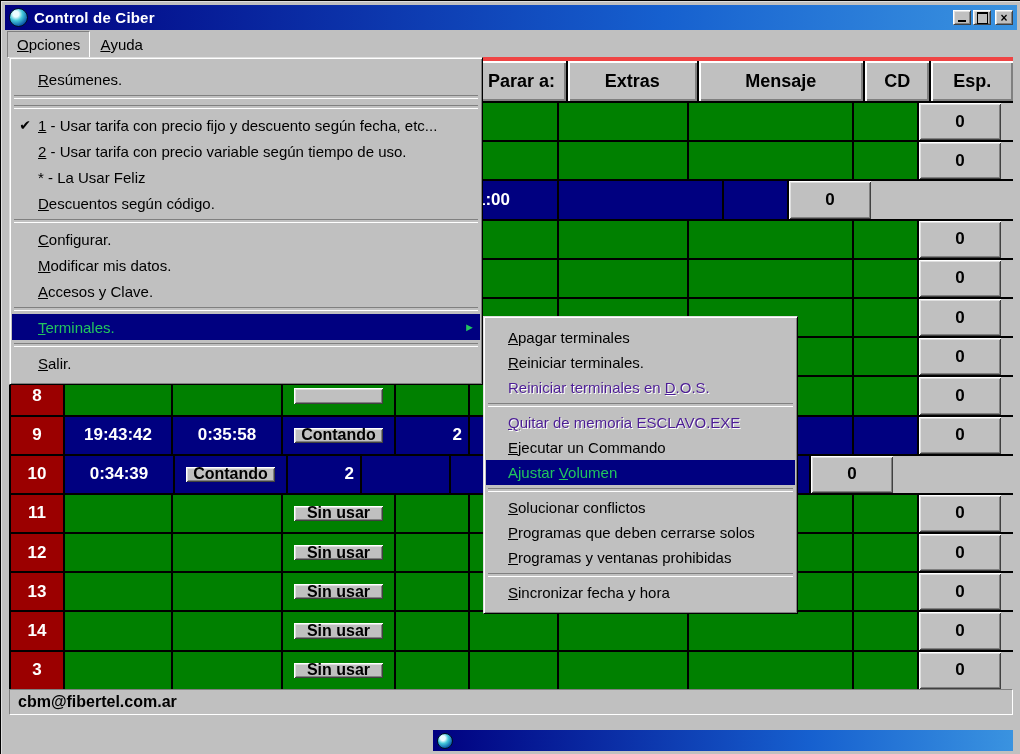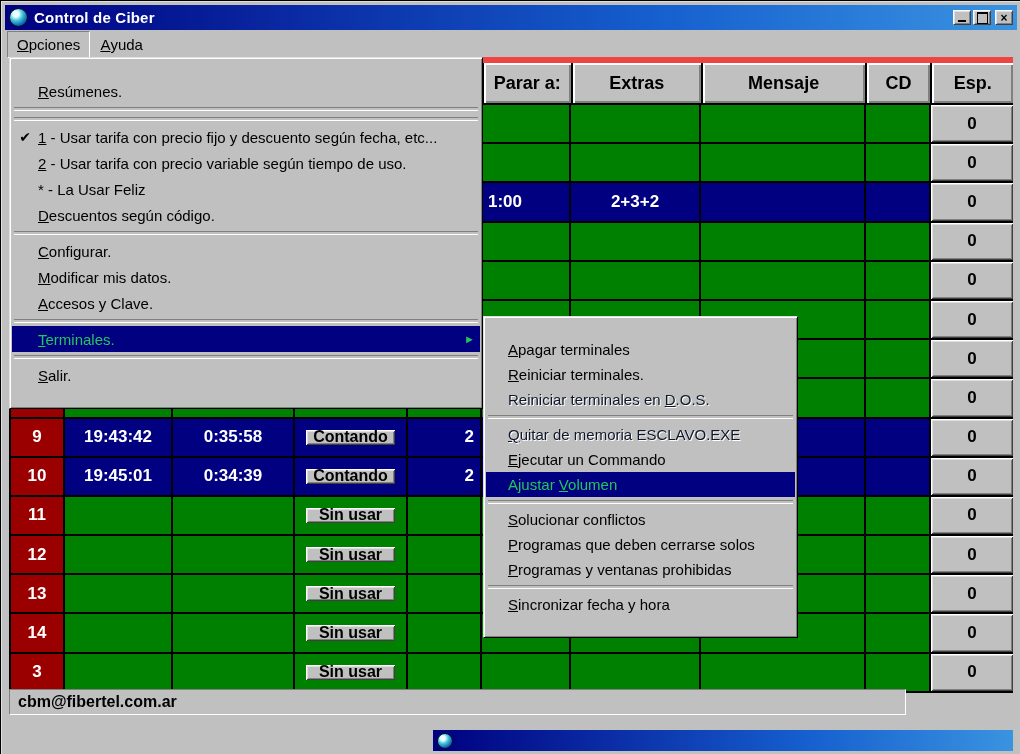--- a/index.html
+++ b/index.html
@@ -26,61 +26,61 @@
   .g-close{font-weight:bold;font-size:12px;line-height:1;}
 
   
   .menubar{position:absolute;left:4px;top:29px;right:4px;height:27px;display:flex;align-items:stretch;
     padding:1px 2px;font-size:15px;background:#c0c0c0;}
   .mb-item{padding:0 9px;display:flex;align-items:center;border:1px solid transparent;}
   .mb-item.open{border-color:#808080 #fff #fff #808080;}
 
   
   .table{position:absolute;left:8px;top:56px;width:1004px;height:628px;}
-  .thead{display:flex;height:40px;border-left:2px solid #000;border-bottom:2px solid #000;border-top:6px solid #ef4444;}
+  .thead{display:flex;height:40px;border-left:2px solid #000;border-bottom:2px solid #000;border-top:4px solid #ef4444;}
   .hcell{background:#c0c0c0;border-right:2px solid #000;
     box-shadow:inset 2px 2px 0 #fff, inset -2px -2px 0 #808080;
     display:flex;align-items:center;justify-content:center;font-weight:bold;font-size:18px;color:#000;}
   .tbody{display:flex;flex-direction:column;height:588px;}
   .trow{display:flex;height:39.2px;border-left:2px solid #000;border-bottom:2px solid #000;box-sizing:border-box;}
   .cell{border-right:2px solid #000;display:flex;align-items:center;justify-content:center;
     color:#fff;font-weight:bold;font-size:17px;box-sizing:border-box;overflow:hidden;}
   .trow.green .bg{background:#008000;}
   .trow.blue .bg{background:#000080;}
   .cell.num{background:#9b0000;}
   .cell.pad{padding:11px;}
   .cell.right{justify-content:flex-end;padding-right:6px;}
   .cell.left{justify-content:flex-start;padding-left:6px;}
-  .w-num{width:54px;} .w-c1{width:108px;} .w-c2{width:122px;} .w-c3{width:113px;} .w-c4{width:74px;}
+  .w-num{width:54px;} .w-c1{width:108px;} .w-c2{width:110px;} .w-c3{width:113px;} .w-c4{width:74px;}
   .w-c5{width:89px;} .w-c6{width:130px;} .w-c7{width:165px;} .w-c8{width:65px;} .w-c9{width:82px;border-right:none;}
   .cellbtn{width:100%;height:100%;background:#c0c0c0;color:#000;font-weight:bold;font-size:16px;
     box-shadow:inset 1px 1px 0 #fff, inset -1px -1px 0 #404040, inset 2px 2px 0 #dfdfdf, inset -2px -2px 0 #808080;
     display:flex;align-items:center;justify-content:center;}
   .cellbtn.esp{font-size:17px;}
 
   
-  .statusbar{position:absolute;left:8px;top:688px;width:897px;height:26px;background:#c0c0c0;
+  .statusbar{position:absolute;left:8px;top:688px;width:1004px;height:26px;background:#c0c0c0;
     border:1px solid;border-color:#808080 #fff #fff #808080;
     display:flex;align-items:center;padding-left:8px;font-weight:bold;font-size:16px;box-sizing:border-box;}
   .minibar{position:absolute;left:432px;top:729px;width:580px;height:21px;
     background:linear-gradient(90deg,#000080,#1660cf 65%,#3a93e0);
     display:flex;align-items:center;padding:0 4px;box-sizing:border-box;}
 
   
   .menu{position:absolute;background:#c0c0c0;border:1px solid;border-color:#dfdfdf #000 #000 #dfdfdf;
     box-shadow:inset 1px 1px 0 #fff, inset -1px -1px 0 #808080;
-    padding:20px 2px;font-size:15px;z-index:10;box-sizing:border-box;}
+    padding:8px 2px;font-size:15px;z-index:10;box-sizing:border-box;}
   .dropdown{left:8px;top:56px;width:474px;}
   .submenu{left:482px;top:315px;width:315px;z-index:11;}
   .mitem{display:flex;align-items:center;height:26px;padding-right:5px;color:#000;}
   .submenu .mitem{height:25px;}
   .gutter{width:26px;flex:none;text-align:center;font-size:14px;line-height:1;}
   .submenu .gutter{width:22px;}
   .mitem.highlight{background:#000080;color:#22c55e;}
-  .mitem.disabled{color:#0f172a;text-shadow:1px 1px 0 #fff;}
+  .mitem.disabled{color:#4c1d95;text-shadow:1px 1px 0 #fff;}
   .arrow{margin-left:auto;font-size:11px;line-height:1;}
   .msep{height:10px;display:flex;align-items:center;padding:0 2px;}
   .msep::before{content:"";flex:1;height:2px;border-top:1px solid #808080;border-bottom:1px solid #fff;}
 </style>
 </head>
 <body>
 
 <div class="window">
 
   <div class="titlebar">
@@ -155,21 +155,20 @@
 
       <div class="trow blue">
         <div class="cell num w-num">3</div>
         <div class="cell bg w-c1"></div>
         <div class="cell bg w-c2"></div>
         <div class="cell bg w-c3 pad">
             <div class="cellbtn"></div>
           </div>
         <div class="cell bg w-c4 right"></div>
         <div class="cell bg w-c5 left">1:00</div>
-        <div class="cell bg w-c6">2+3+2</div>
         <div class="cell bg w-c7"></div>
         <div class="cell bg w-c8"></div>
         <div class="cell w-c9">
             <div class="cellbtn esp">0</div>
           </div>
       </div>
 
       <div class="trow green">
         <div class="cell num w-num">4</div>
         <div class="cell bg w-c1"></div>
@@ -267,21 +266,20 @@
         <div class="cell bg w-c6"></div>
         <div class="cell bg w-c7"></div>
         <div class="cell bg w-c8"></div>
         <div class="cell w-c9">
             <div class="cellbtn esp">0</div>
           </div>
       </div>
 
       <div class="trow blue">
         <div class="cell num w-num">10</div>
-        <div class="cell bg w-c1">19:45:01</div>
         <div class="cell bg w-c2">0:34:39</div>
         <div class="cell bg w-c3 pad">
             <div class="cellbtn">Contando</div>
           </div>
         <div class="cell bg w-c4 right">2</div>
         <div class="cell bg w-c5 left"></div>
         <div class="cell bg w-c6"></div>
         <div class="cell bg w-c7"></div>
         <div class="cell bg w-c8"></div>
         <div class="cell w-c9">

